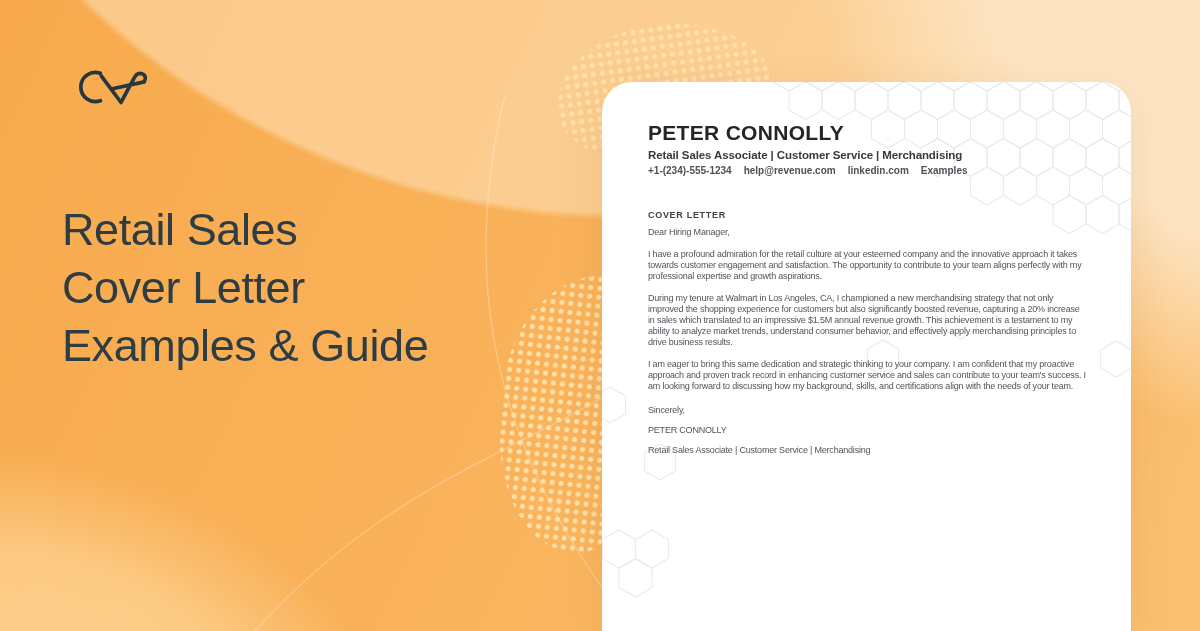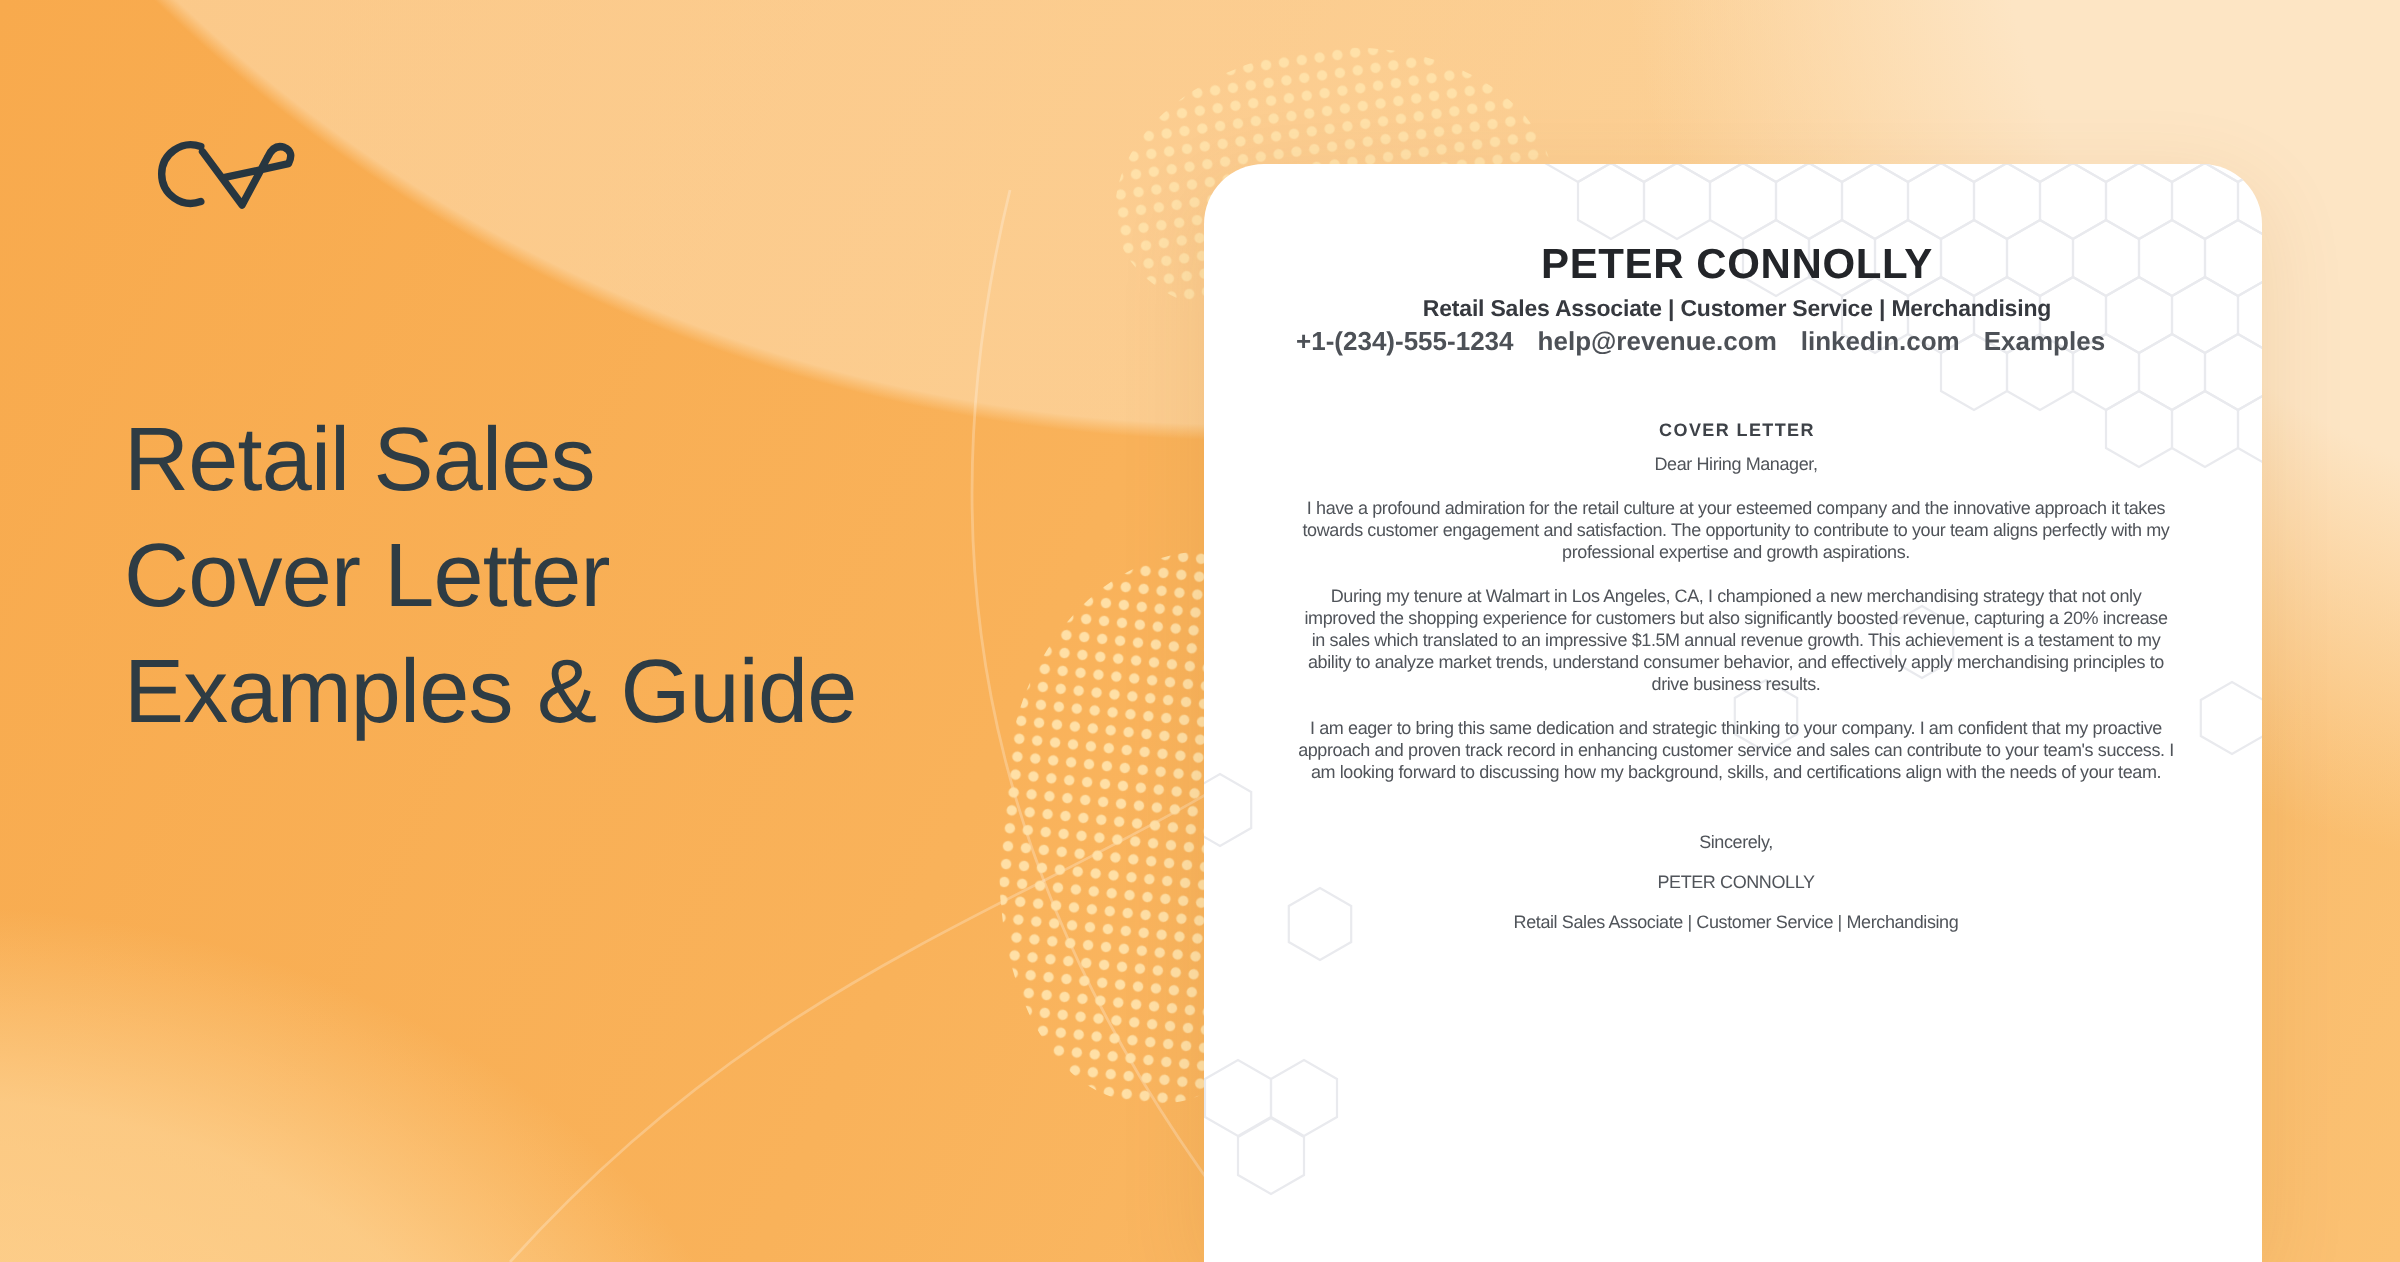--- a/index.html
+++ b/index.html
@@ -48,37 +48,37 @@
 
   
   .card{
     position:absolute; left:602px; top:82px; width:529px; height:549px; z-index:2;
     background:#ffffff; border-radius:30px 30px 0 0; overflow:hidden;
     box-shadow:0 12px 44px rgba(160,90,20,0.12);
   }
   .hexes{ position:absolute; inset:0; z-index:0; }
   .hexes polygon{ fill:none; stroke:#e9eaee; stroke-width:1.1px; }
 
-  .card-inner{ position:relative; z-index:1; padding:40px 42px 0 46px;text-align:center; }
+  .card-inner{ position:relative; z-index:1; padding:40px 42px 0 46px; }
 
   .cand-name{ font-size:21px; line-height:22px; font-weight:800;
     letter-spacing:0.3px; color:#232529; }
   .cand-headline{ margin-top:4px; font-size:11.5px; line-height:14px;
     font-weight:600; color:#36393f; letter-spacing:-0.1px; }
-  .contact-bar{ margin-top:4px; font-size:13px; line-height:10px;
+  .contact-bar{ margin-top:4px; font-size:10px; line-height:10px;
     font-weight:600; color:#4d5157; display:flex; gap:12px; }
 
   .section-label{ margin-top:34px; font-size:9px; line-height:10px;
     font-weight:700; letter-spacing:0.7px; color:#3e4248; }
 
   .body-text{ font-size:9px; line-height:11px; color:#50545a;
     letter-spacing:-0.2px; width:440px; }
   .salutation{ margin-top:7px; }
   .para{ margin-top:11px; }
-  .closing{ margin-top:24px; }
+  .closing{ margin-top:13px; }
   .sig-name{ margin-top:9px; }
   .sig-title{ margin-top:9px; }
 </style>
 </head>
 <body>
 
 <div class="stage">
 
   <svg class="swirls" viewBox="0 0 1200 631" aria-hidden="true">
     <path d="M 505 95 C 455 300, 505 470, 635 631"></path>

